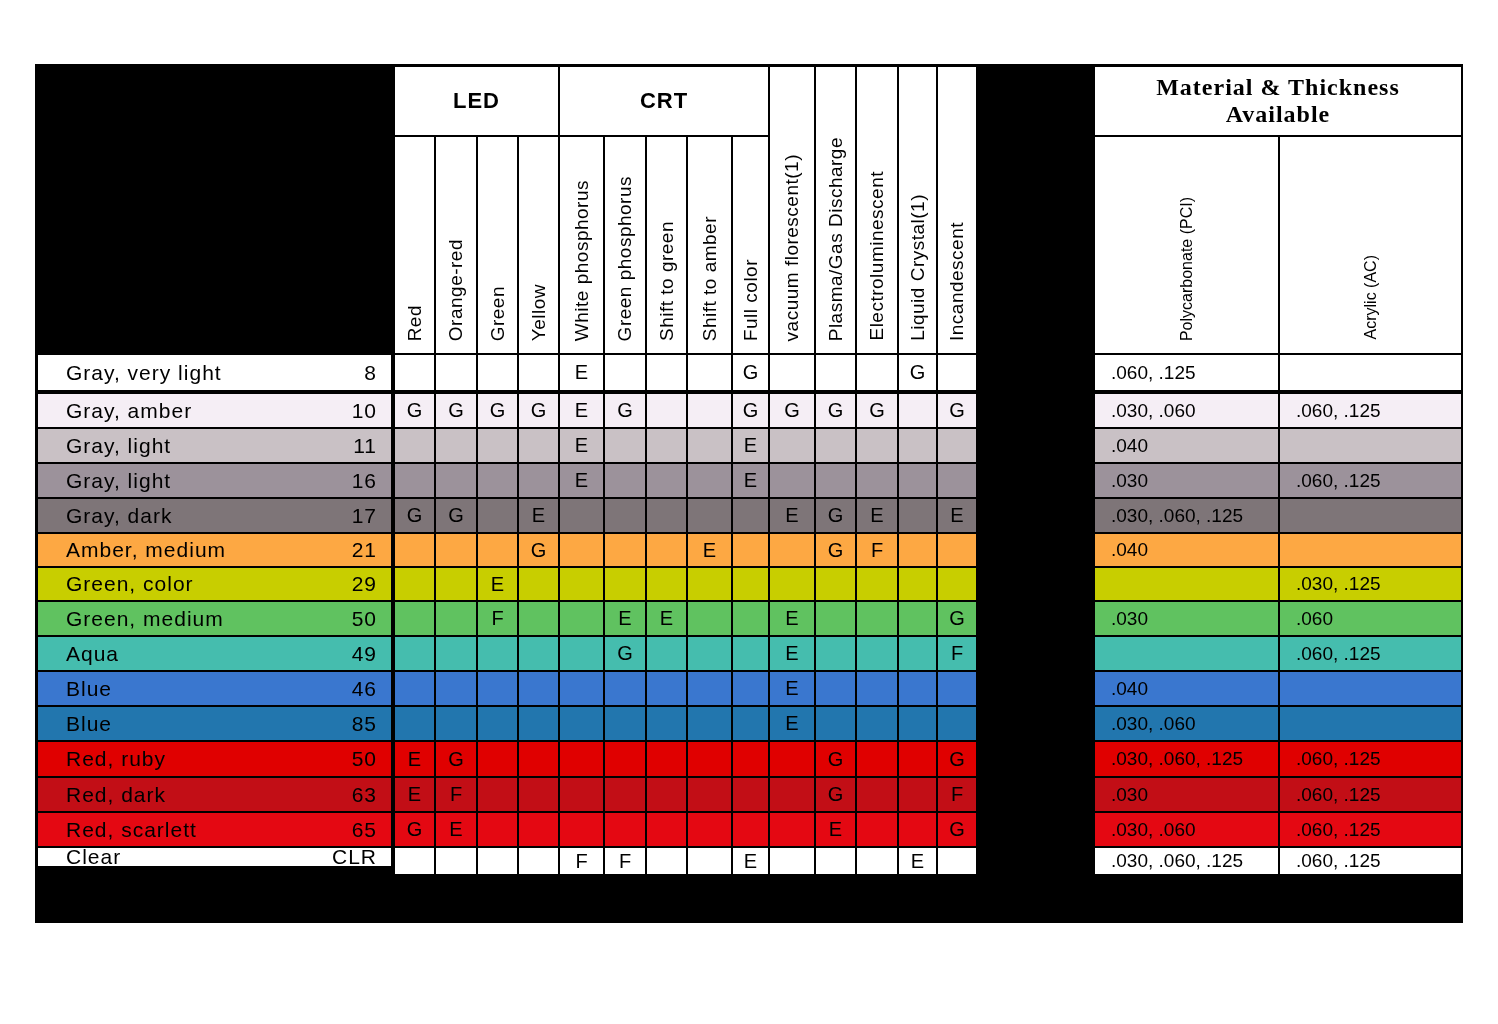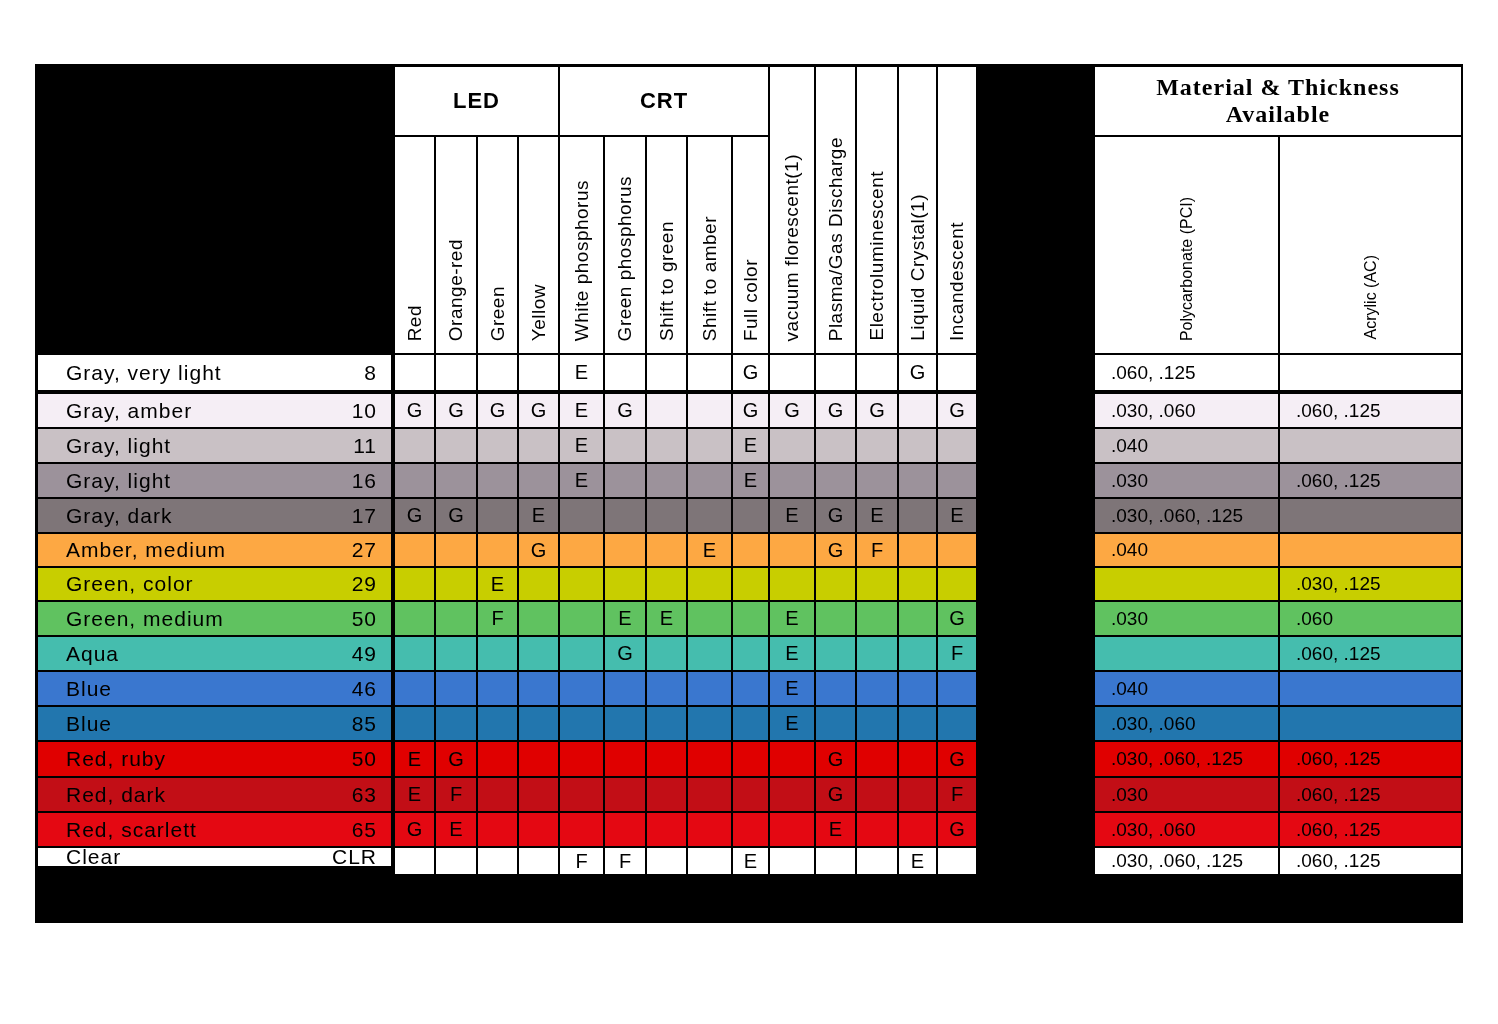--- a/index.html
+++ b/index.html
@@ -170,21 +170,21 @@
     <div class="cell val" style="left: 733px; top: 499px; width: 35px; height: 33px; background: rgb(126, 117, 120);"></div>
     <div class="cell val" style="left: 770px; top: 499px; width: 44px; height: 33px; background: rgb(126, 117, 120);">E</div>
     <div class="cell val" style="left: 816px; top: 499px; width: 39px; height: 33px; background: rgb(126, 117, 120);">G</div>
     <div class="cell val" style="left: 857px; top: 499px; width: 40px; height: 33px; background: rgb(126, 117, 120);">E</div>
     <div class="cell val" style="left: 899px; top: 499px; width: 37px; height: 33px; background: rgb(126, 117, 120);"></div>
     <div class="cell val" style="left: 938px; top: 499px; width: 38px; height: 33px; background: rgb(126, 117, 120);">E</div>
     <div class="cell thick" style="left: 1095px; top: 499px; width: 183px; height: 33px; background: rgb(126, 117, 120);">.030, .060, .125</div>
     <div class="cell thick" style="left: 1280px; top: 499px; width: 181px; height: 33px; background: rgb(126, 117, 120);"></div>
     <div class="cell name" style="left: 38px; top: 534px; width: 353px; height: 32px; background: rgb(253, 168, 67);">
       <span>Amber, medium</span>
-      <span class="code">27</span>
+      <span class="code">21</span>
     </div>
     <div class="cell val" style="left: 395px; top: 534px; width: 39px; height: 32px; background: rgb(253, 168, 67);"></div>
     <div class="cell val" style="left: 436px; top: 534px; width: 40px; height: 32px; background: rgb(253, 168, 67);"></div>
     <div class="cell val" style="left: 478px; top: 534px; width: 39px; height: 32px; background: rgb(253, 168, 67);"></div>
     <div class="cell val" style="left: 519px; top: 534px; width: 39px; height: 32px; background: rgb(253, 168, 67);">G</div>
     <div class="cell val" style="left: 560px; top: 534px; width: 43px; height: 32px; background: rgb(253, 168, 67);"></div>
     <div class="cell val" style="left: 605px; top: 534px; width: 40px; height: 32px; background: rgb(253, 168, 67);"></div>
     <div class="cell val" style="left: 647px; top: 534px; width: 39px; height: 32px; background: rgb(253, 168, 67);"></div>
     <div class="cell val" style="left: 688px; top: 534px; width: 43px; height: 32px; background: rgb(253, 168, 67);">E</div>
     <div class="cell val" style="left: 733px; top: 534px; width: 35px; height: 32px; background: rgb(253, 168, 67);"></div>

